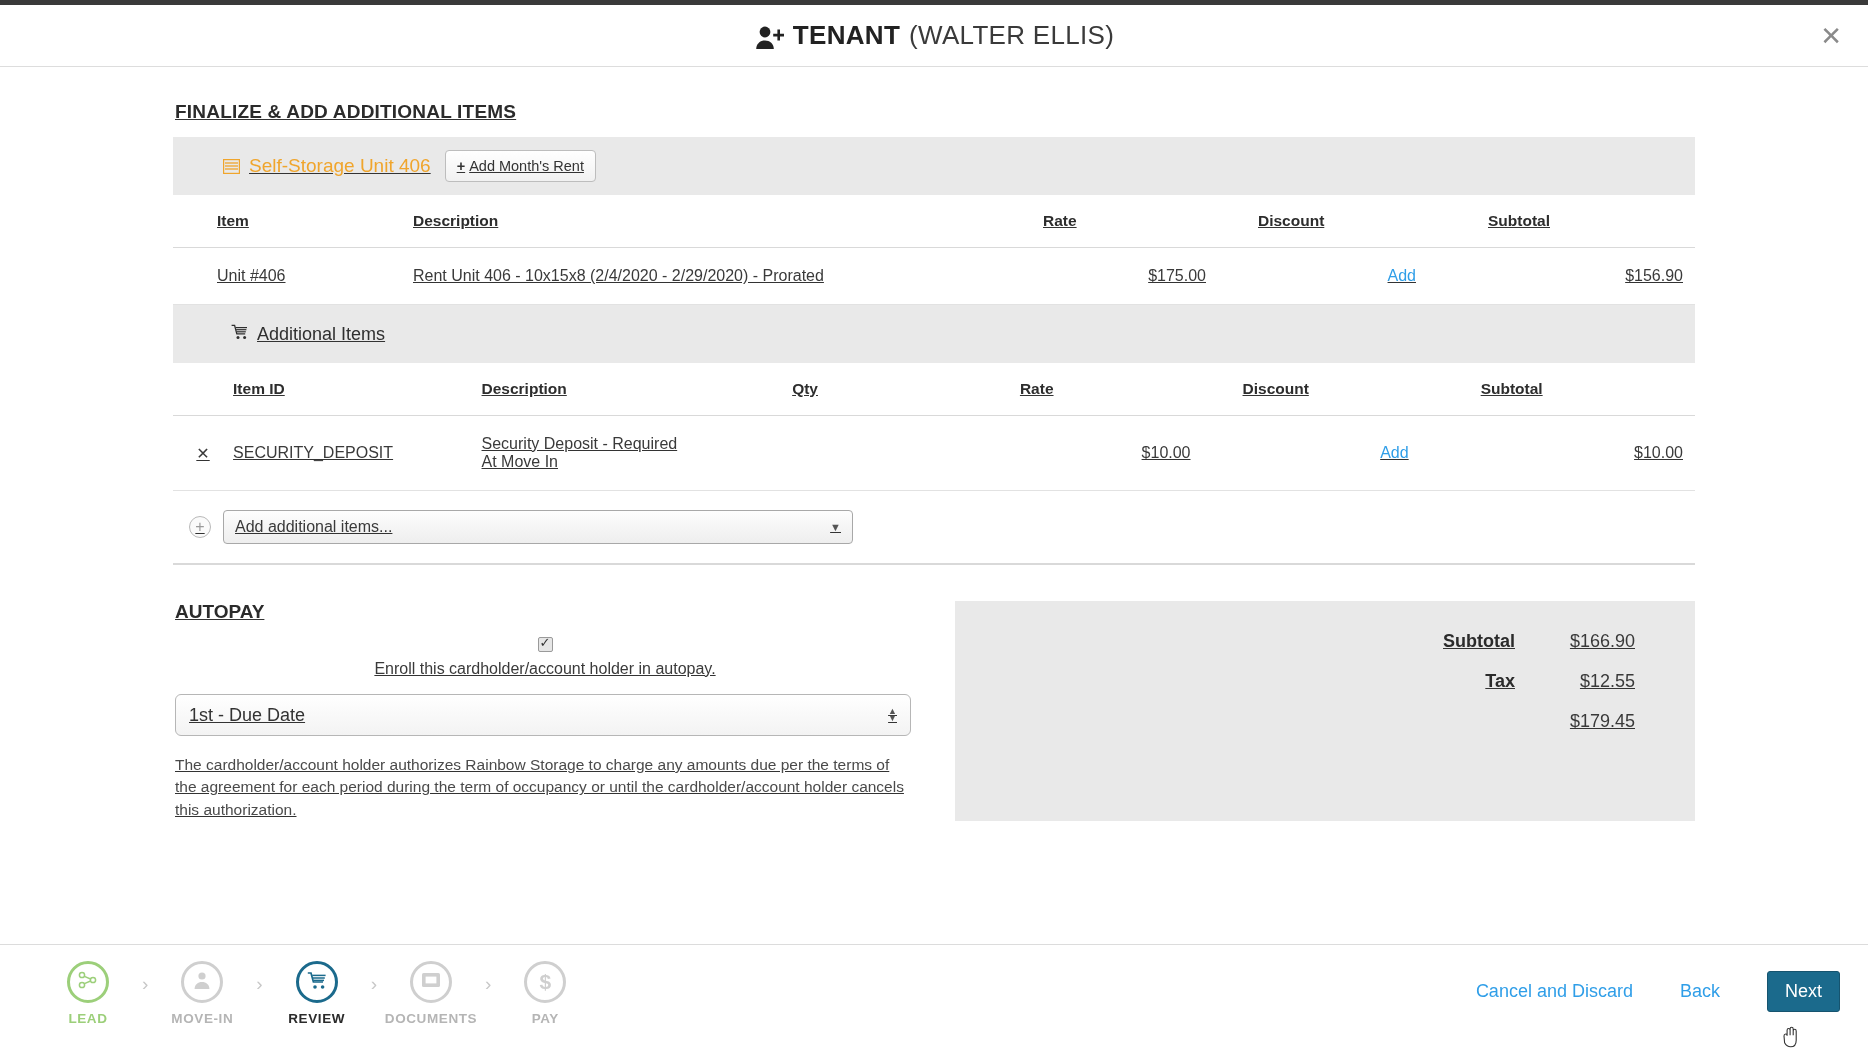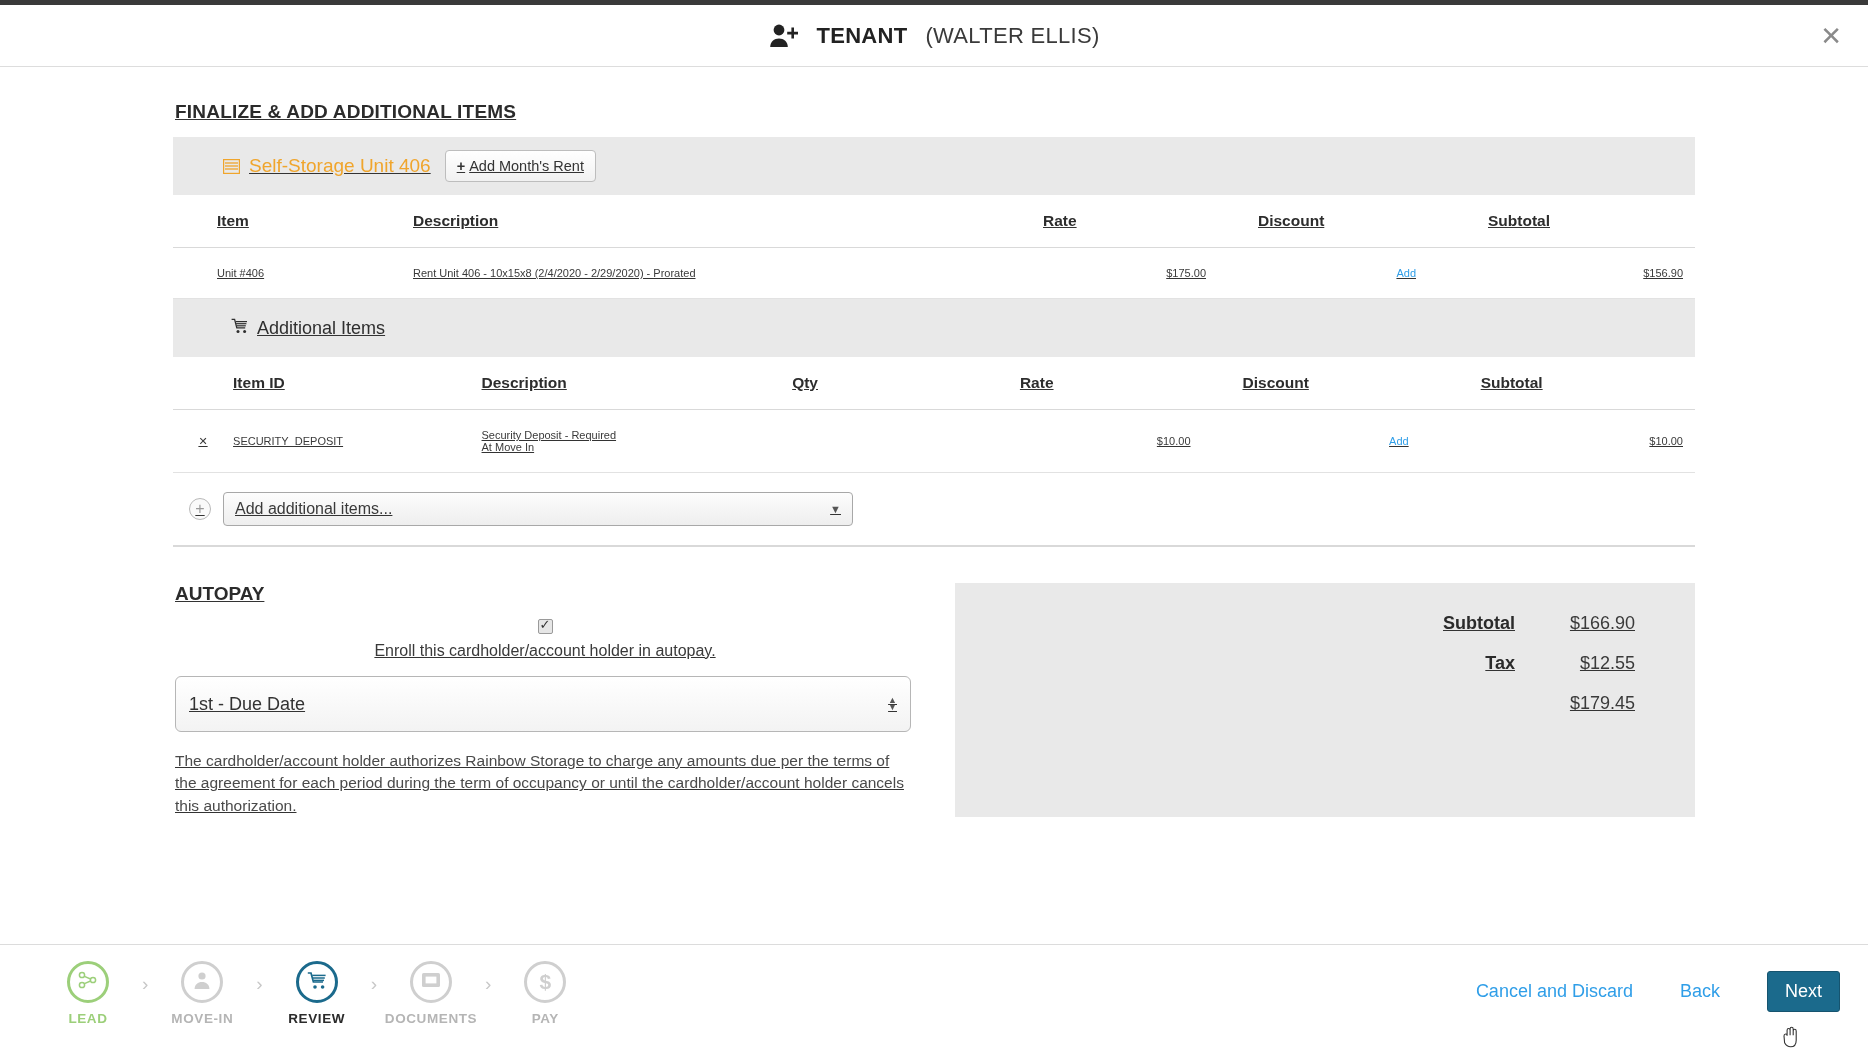--- a/index.html
+++ b/index.html
@@ -17,22 +17,22 @@
 
   
   .modal-header {
     position: relative;
     height: 62px;
     border-bottom: 1px solid #dddddd;
     display: flex; align-items: center; justify-content: center;
     background:#fff;
   }
   .modal-title {
-    font-size: 22px; letter-spacing: .3px;
-    display:flex; align-items:flex-start; gap:18px; color:#222;
+    font-size: 26px; letter-spacing: .3px;
+    display:flex; align-items:flex-end; gap:9px; color:#222;
   }
   .modal-title .tname { font-weight: 700; }
   .modal-title .tsub  { font-weight: 400; color:#3a3a3a; }
   .person-icon { display:inline-block; width:30px; height:26px; position:relative; }
   .person-icon svg { display:block; }
   .close-btn {
     position:absolute; right:26px; top:50%; transform: translateY(-50%);
     font-size: 26px; color:#8a8a8a; line-height:1; cursor:pointer;
     font-family:"Liberation Sans", sans-serif;
   }
@@ -65,21 +65,21 @@
   }
   .btn-small .plus { font-weight:700; margin-right:4px; }
 
   table.grid { width:100%; border-collapse: collapse; table-layout: fixed; }
   table.grid th {
     font-size: 15.5px; font-weight:700; color:#2d2d2d;
     padding: 17px 0; border-bottom: 1px solid #d9d9d9;
     text-align:left;
   }
   table.grid td {
-    font-size: 11px; color:#3a3a3a;
+    font-size: 16px; color:#3a3a3a;
     padding: 19px 0; border-bottom: 1px solid #e2e2e2;
     vertical-align: middle;
   }
   .link-blue { color:#2f9ee8; cursor:pointer; text-decoration:none; }
   .rm-x { color:#b5b5b5; font-size:19px; cursor:pointer; text-align:center; }
 
   
   .col-item   { width: 240px; padding-left: 44px !important; }
   .col-desc   { width: 630px; }
   .col-rate   { width: 215px; text-align:right; padding-right: 52px !important;}
@@ -119,21 +119,21 @@
   .chkbox {
     width:15px; height:15px; border:1px solid #9a9a9a; border-radius:2px;
     background:#e6e6e6; position:relative; cursor:pointer; flex:none;
   }
   .chkbox::after{
     content:"✓"; position:absolute; left:1px; top:-3px; font-size:13px; color:#333;
   }
   .chk-label { font-size:16px; color:#3a3a3a; }
 
   .due-select {
-    width: 736px; height: 56px; border:1px solid #b6b6b6; border-radius:6px;
+    width: 736px; height: 42px; border:1px solid #b6b6b6; border-radius:6px;
     background: linear-gradient(#ffffff,#f3f3f3);
     display:flex; align-items:center; justify-content:space-between;
     padding:0 13px; font-size:18px; color:#333; cursor:pointer; margin-bottom:18px;
   }
   .spin { display:flex; flex-direction:column; line-height:7px; font-size:9px; color:#555; }
 
   .disclaimer { font-size:15.5px; line-height:1.44; color:#4a4a4a; width: 730px; }
 
   .totals-box {
     width: 740px; background:#e9e9e9; padding: 30px 60px 30px 0;

